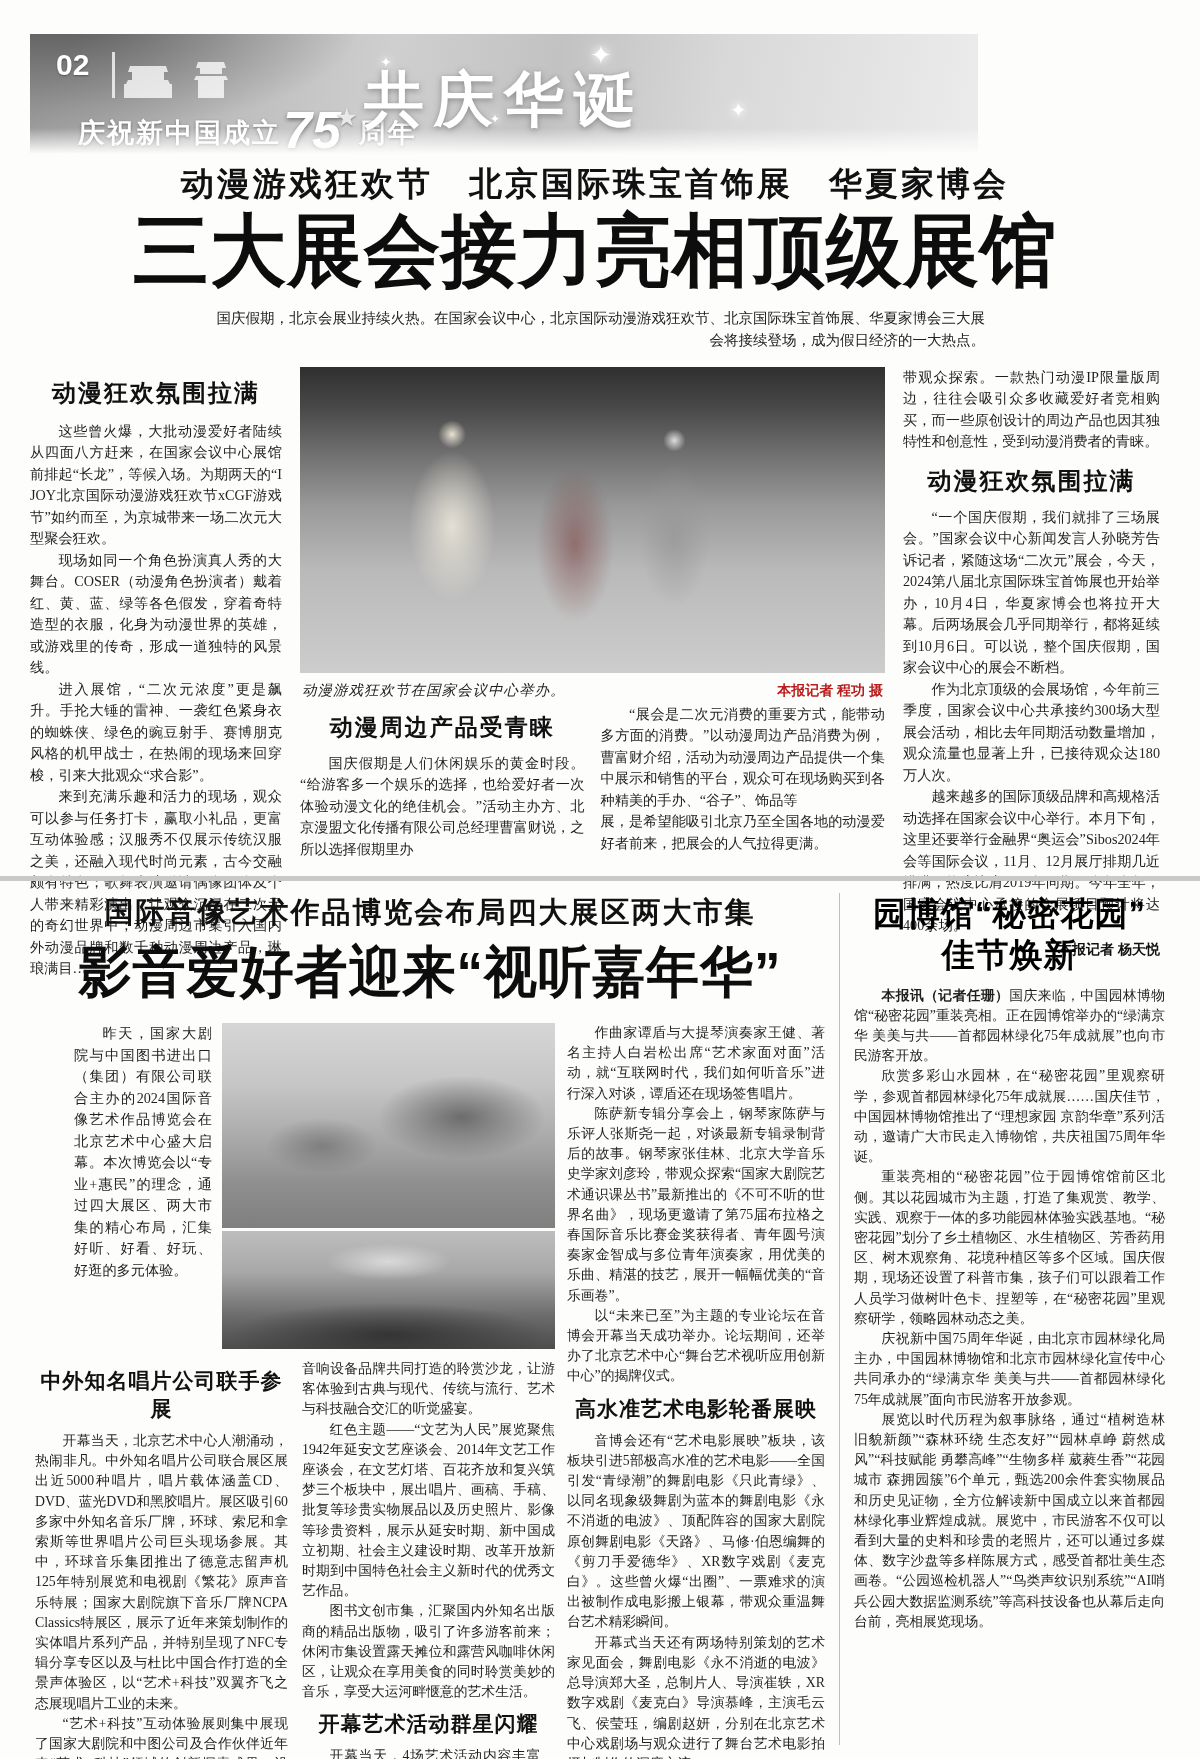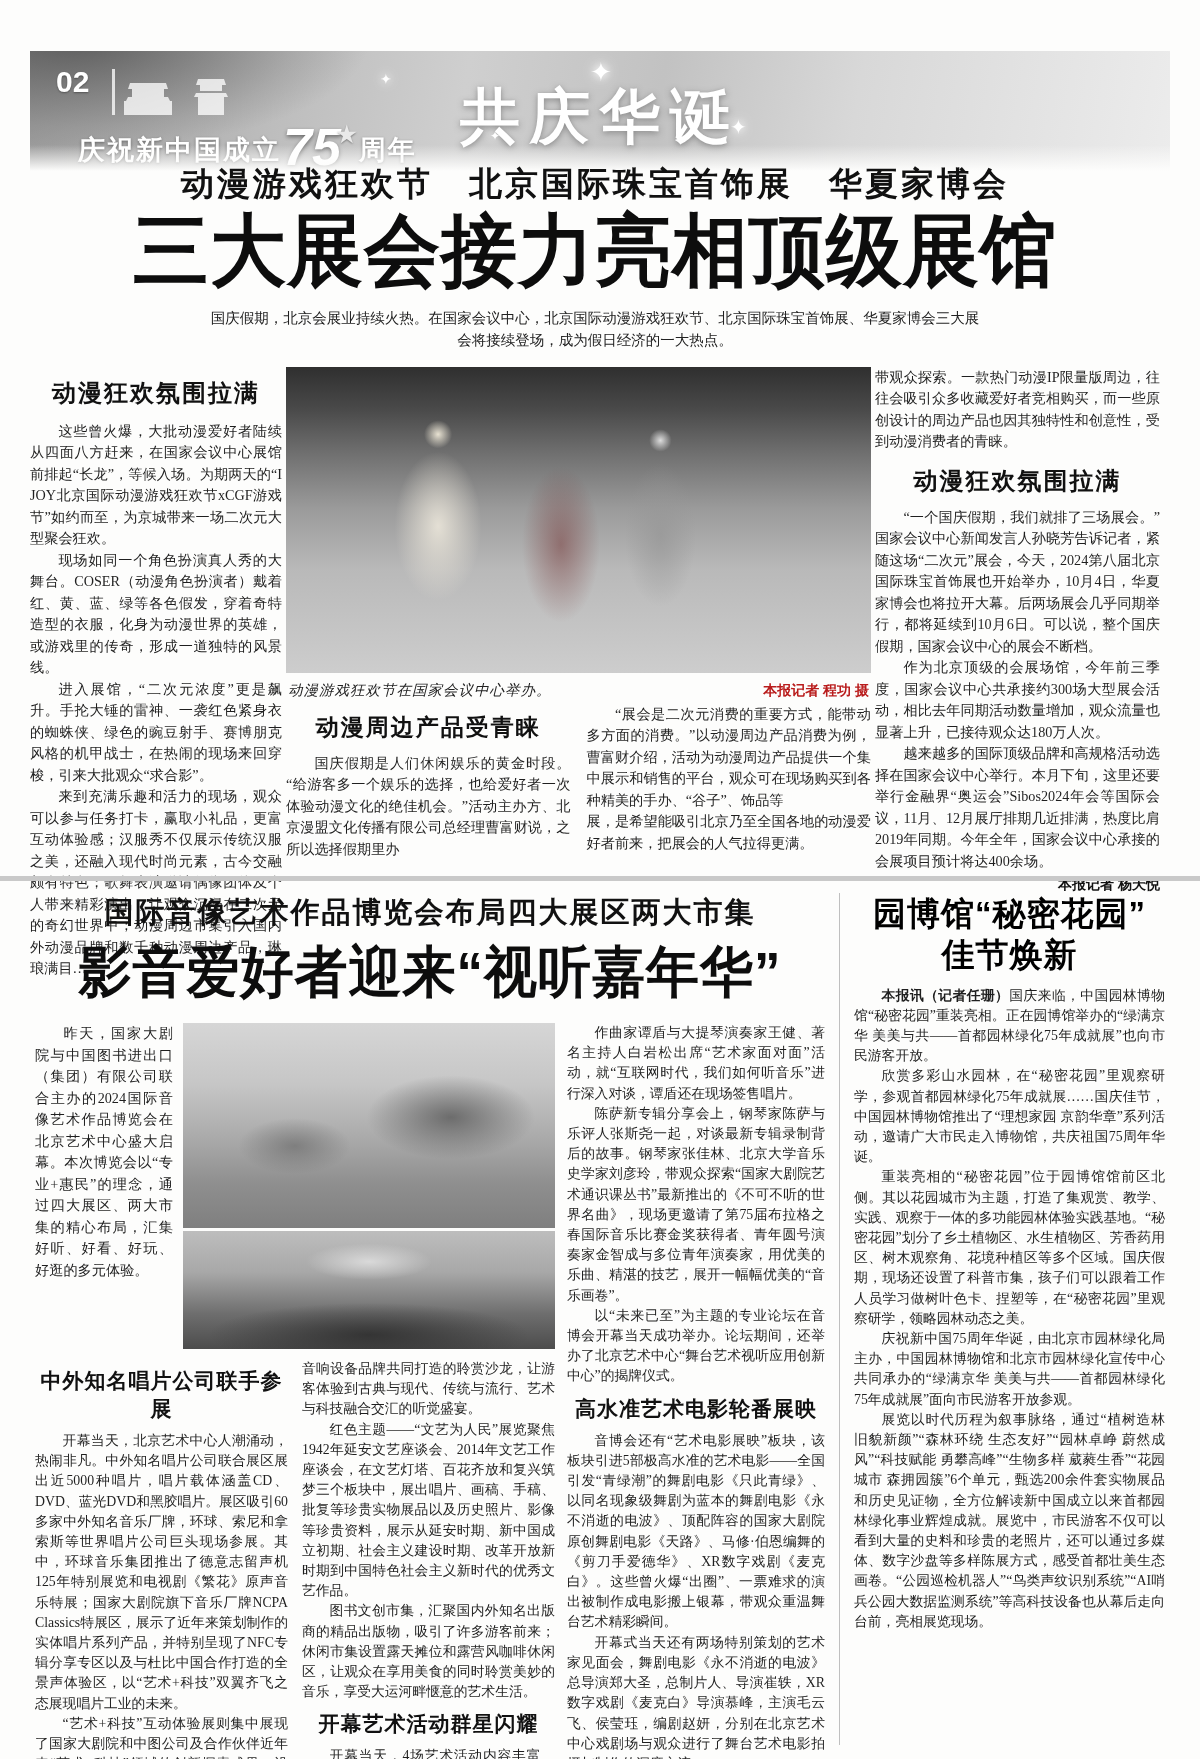--- a/index.html
+++ b/index.html
@@ -1,25 +1,25 @@
 <!DOCTYPE html>
 <html lang="zh"><head>
 <meta charset="utf-8">
 <style>
   * { margin:0; padding:0; box-sizing:border-box; }
   html,body { background:#ffffff; }
   body { font-family:"Liberation Serif","DejaVu Serif",serif; color:#1c1c1c; }
   .page { position:relative; width:1200px; height:1759px; background:#fdfdfc; overflow:hidden; margin:0 auto; }
 
   
-  .band { position:absolute; left:30px; top:34px; width:1140px; height:120px;
+  .band { position:absolute; left:30px; top:34px; width:948px; height:120px;
     background:
       radial-gradient(ellipse 420px 160px at 4% -10%, rgba(70,70,70,.75), rgba(120,120,120,.25) 55%, transparent 70%),
       linear-gradient(100deg,#9a9a9a 0%,#bdbdbd 22%,#cfcfcf 38%,#c2c2c2 55%,#d8d8d8 72%,#ececec 100%);
-    overflow:hidden;margin-top:17px; }
+    overflow:hidden; }
   .band:after { content:""; position:absolute; left:0; right:0; bottom:0; height:26px;
     background:linear-gradient(180deg,transparent,#fdfdfc); }
   .pagenum { position:absolute; left:26px; top:14px; color:#fff; font-size:30px; font-weight:bold;
     font-family:"Liberation Sans",sans-serif; text-shadow:0 1px 2px rgba(0,0,0,.35); }
   .tiananmen { position:absolute; left:78px; top:16px; opacity:.9; }
   .anniv { position:absolute; left:48px; top:66px; color:#fff; font-family:"Liberation Sans",sans-serif;
     font-weight:bold; font-size:27px; letter-spacing:2px; text-shadow:0 1px 3px rgba(0,0,0,.4); white-space:nowrap; }
   .anniv .n75 { font-size:52px; font-style:italic; letter-spacing:0; vertical-align:-6px; padding:0 2px;
     text-shadow:0 2px 4px rgba(0,0,0,.45); }
   .anniv .star { font-size:20px; color:#e9e9e9; vertical-align:18px; margin-left:-6px; text-shadow:0 1px 2px rgba(0,0,0,.4); }
@@ -34,22 +34,22 @@
     color:#2a2a2a; letter-spacing:4px; line-height:1.05; }
   .dateline { margin-top:6px; font-family:"Liberation Sans",sans-serif; font-size:17px; color:#3a3a3a; letter-spacing:1px; }
   .staffline { margin-top:4px; font-family:"Liberation Sans",sans-serif; font-size:12.5px; color:#6b6b6b; letter-spacing:1px; }
 
   
   .lead { position:absolute; left:30px; top:162px; width:1130px; }
   .kicker { text-align:center; font-family:"Liberation Sans",sans-serif; font-weight:900; font-size:33px;
     letter-spacing:3px; color:#111; }
   .headline1 { text-align:center; font-family:"Liberation Sans",sans-serif; font-weight:900; font-size:76px;
     letter-spacing:1px; color:#0d0d0d; line-height:1.05; margin-top:4px; transform:scaleY(1.04); }
-  .lede { width:780px; margin:16px auto 0; font-size:14.5px; line-height:22px; text-align:center; color:#222; }
-  .t-cols { display:flex; gap:4px; margin-top:16px; }
+  .lede { width:780px; margin:16px auto 0; font-size:14.5px; line-height:22px; text-align:right; color:#222; }
+  .t-cols { display:flex; gap:18px; margin-top:16px; }
   .t-col1 { width:252px; flex:none; }
   .t-mid { width:585px; flex:none; }
   .t-col3 { flex:1; }
   h2.sub, h3.sub { font-family:"Liberation Sans",sans-serif; font-weight:900; text-align:center; color:#111; }
   .t-col1 h2.sub { font-size:24px; margin:10px 0 12px; letter-spacing:2px; }
   .t-col3 h2.sub { font-size:24px; margin:12px 0 10px; letter-spacing:2px; }
   p.body { font-size:14.2px; line-height:21.5px; text-align:justify; text-indent:2em; color:#1f1f1f; }
   p.noind { text-indent:0; }
   .photo-cosplay { height:306px; background:
       radial-gradient(ellipse 70px 120px at 26% 52%, rgba(235,230,218,.9), rgba(235,230,218,0) 62%),
@@ -73,21 +73,21 @@
   
   .bottom { position:absolute; left:35px; top:893px; width:1130px; height:852px; display:flex; }
   .s2-main { width:790px; flex:none; }
   .kicker2 { text-align:center; font-family:"Liberation Sans",sans-serif; font-weight:900; font-size:29px;
     letter-spacing:2px; color:#111; }
   .headline2 { text-align:center; font-family:"Liberation Sans",sans-serif; font-weight:900; font-size:53px;
     color:#0d0d0d; letter-spacing:1px; margin-top:4px; transform:scaleY(1.05); }
   .s2-body { display:flex; gap:12px; margin-top:14px; }
   .s2-left { width:520px; flex:none; }
   .s2-toprow { display:flex; gap:10px; }
-  .s2-intro { width:138px; flex:none; }
+  .s2-intro { width:138px; flex:none;margin-left:39px; }
   .s2-photos { flex:1; }
   .photo-building { height:205px; background:
       radial-gradient(ellipse 120px 60px at 72% 46%, rgba(90,90,90,.8), transparent 70%),
       radial-gradient(ellipse 80px 40px at 30% 60%, rgba(110,110,110,.7), transparent 70%),
       linear-gradient(180deg,#d6d6d6 0%,#c6c6c6 30%,#a8a8a8 58%,#8f8f8f 78%,#7f7f7f 100%); }
   .photo-ceremony { height:118px; margin-top:3px; background:
       radial-gradient(ellipse 90px 26px at 50% 26%, rgba(225,225,225,.85), transparent 70%),
       radial-gradient(ellipse 200px 40px at 50% 88%, rgba(40,40,40,.75), transparent 80%),
       linear-gradient(180deg,#bdbdbd 0%,#a8a8a8 35%,#6e6e6e 70%,#4c4c4c 100%); }
   .s2 p.body { font-size:13.8px; line-height:20.2px; }

